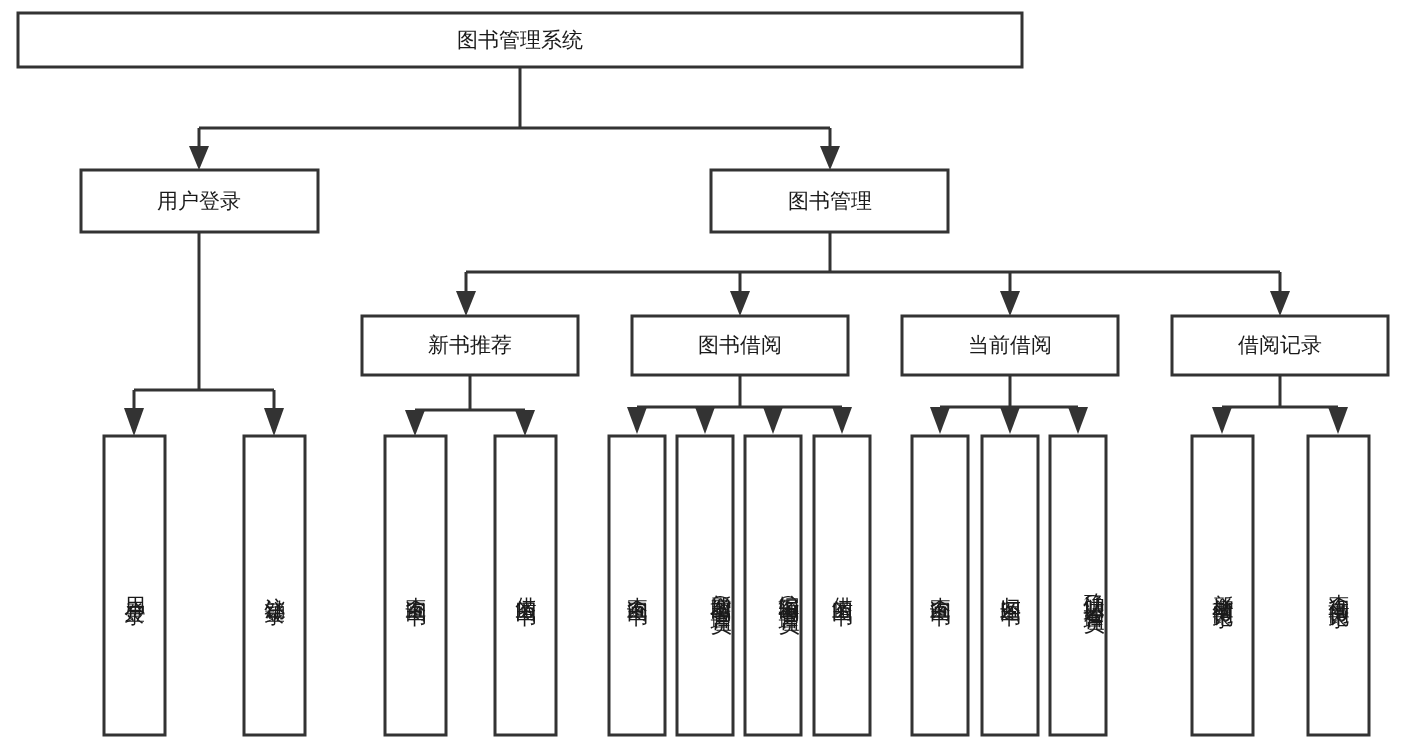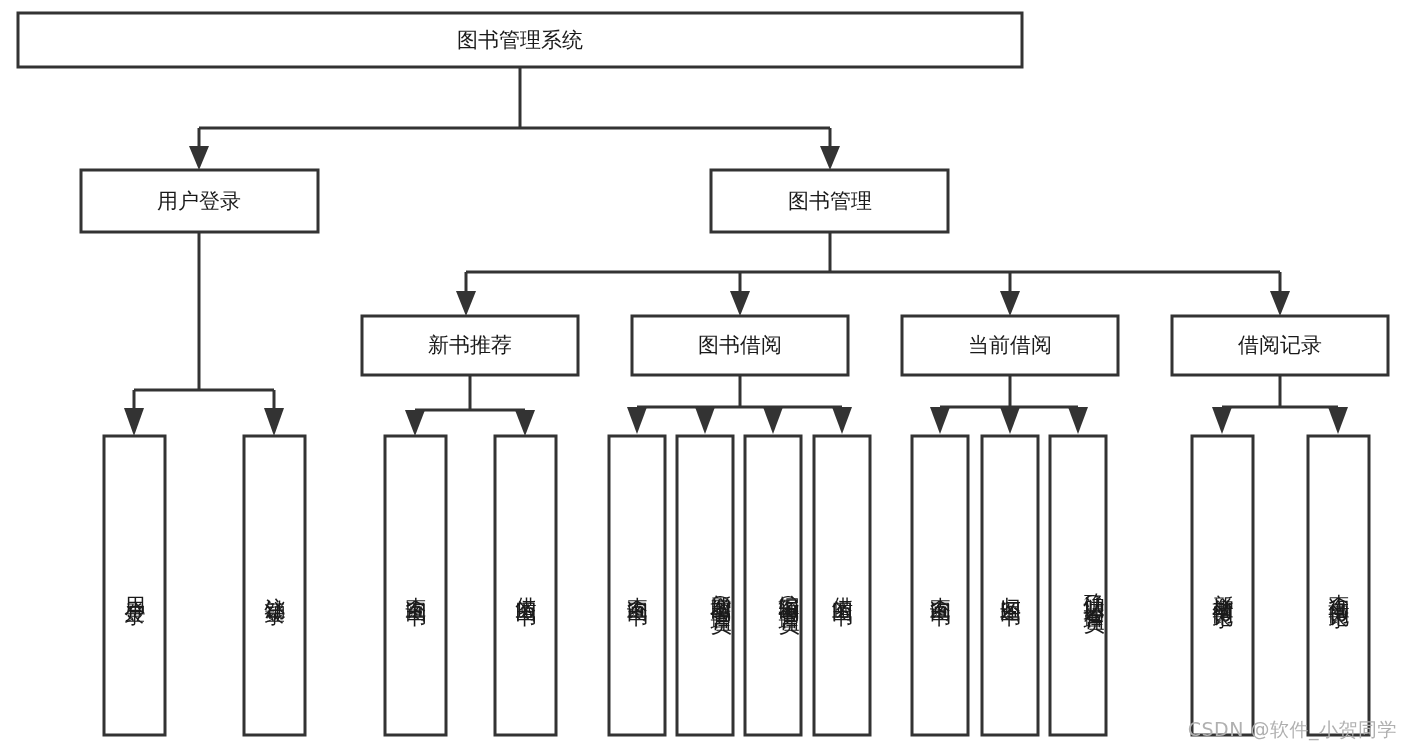--- a/index.html
+++ b/index.html
@@ -221,15 +221,14 @@
   <div class="vlabel" style="left:745px; top:436px; width:56px; height:299px; display:flex; align-items:flex-start; justify-content:center; padding-top:10px; box-sizing:border-box;">编辑图书（管理员）</div>
   <div class="vlabel" style="left:814px; top:436px; width:56px; height:299px; display:flex; align-items:center; justify-content:center;">借阅图书</div>
 
   <div class="vlabel" style="left:912px; top:436px; width:56px; height:299px; display:flex; align-items:center; justify-content:center;">查询图书</div>
   <div class="vlabel" style="left:982px; top:436px; width:56px; height:299px; display:flex; align-items:center; justify-content:center;">归还图书</div>
   <div class="vlabel" style="left:1050px; top:436px; width:56px; height:299px; display:flex; align-items:flex-start; justify-content:center; padding-top:8px; box-sizing:border-box;">确认归还（管理员）</div>
 
   <div class="vlabel" style="left:1192px; top:436px; width:61px; height:299px; display:flex; align-items:center; justify-content:center;">新增借阅记录</div>
   <div class="vlabel" style="left:1308px; top:436px; width:61px; height:299px; display:flex; align-items:center; justify-content:center;">查询借阅记录</div>
 
-  <div class="watermark">CSDN @软件_小贺同学</div>
 
 </div>
 
 </body></html>

